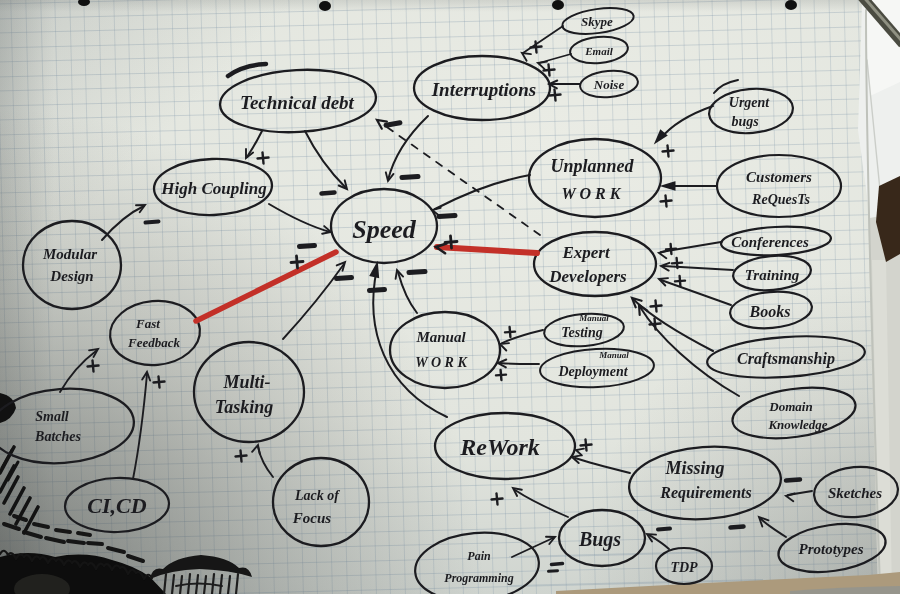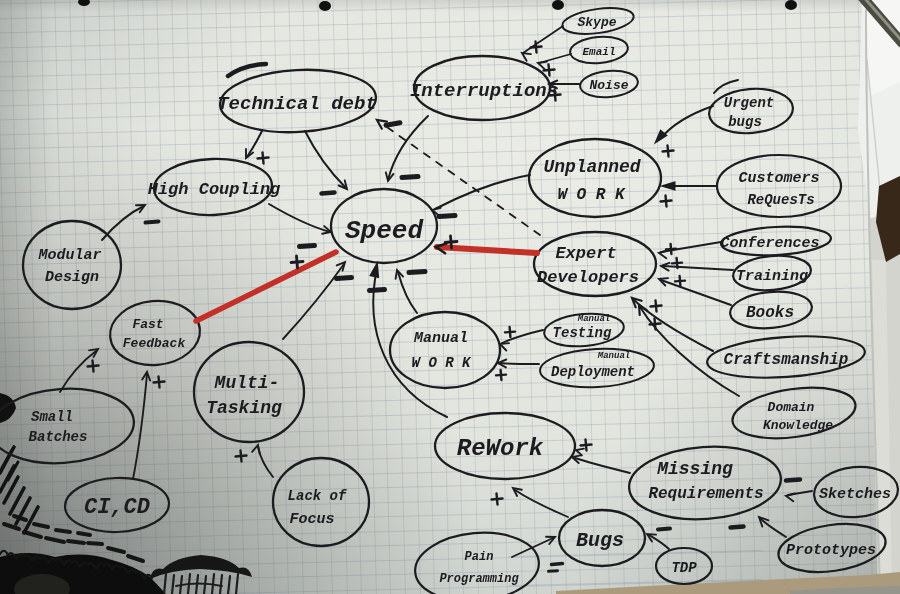--- a/index.html
+++ b/index.html
@@ -1,17 +1,17 @@
 <!DOCTYPE html>
 <html><head><meta charset="utf-8"><style>
 html,body{margin:0;padding:0;}
 #wrap{position:relative;width:900px;height:594px;overflow:hidden;
   background:
    radial-gradient(ellipse 125% 105% at 62% 24%, rgba(234,236,229,1) 0%, rgba(226,229,222,1) 48%, rgba(206,211,206,1) 74%, rgba(175,181,179,1) 100%);
-  font-family:Liberation Mono, monospace;}
+  font-family:Liberation Serif, serif;}
 #grid{position:absolute;left:-40px;top:-40px;width:1020px;height:700px;
   background-image:
    repeating-linear-gradient(0deg, rgba(125,148,168,0.30) 0px, rgba(125,148,168,0.30) 1px, transparent 1px, transparent 14.5px),
    repeating-linear-gradient(90deg, rgba(125,148,168,0.26) 0px, rgba(125,148,168,0.26) 1px, transparent 1px, transparent 14.6px);
   transform:rotate(-1.4deg);filter:blur(0.45px);}
 #shade1{position:absolute;inset:0;background:
   linear-gradient(180deg, rgba(105,110,108,0.18) 0%, rgba(105,110,108,0) 2%),
   linear-gradient(135deg, rgba(90,98,102,0.18) 0%, rgba(90,98,102,0) 20%),
   radial-gradient(circle at 0% 100%, rgba(50,52,50,0.55) 0%, rgba(50,52,50,0.22) 25%, rgba(50,52,50,0) 45%),
   radial-gradient(circle at 100% 100%, rgba(70,72,70,0.25) 0%, rgba(70,72,70,0) 30%),

